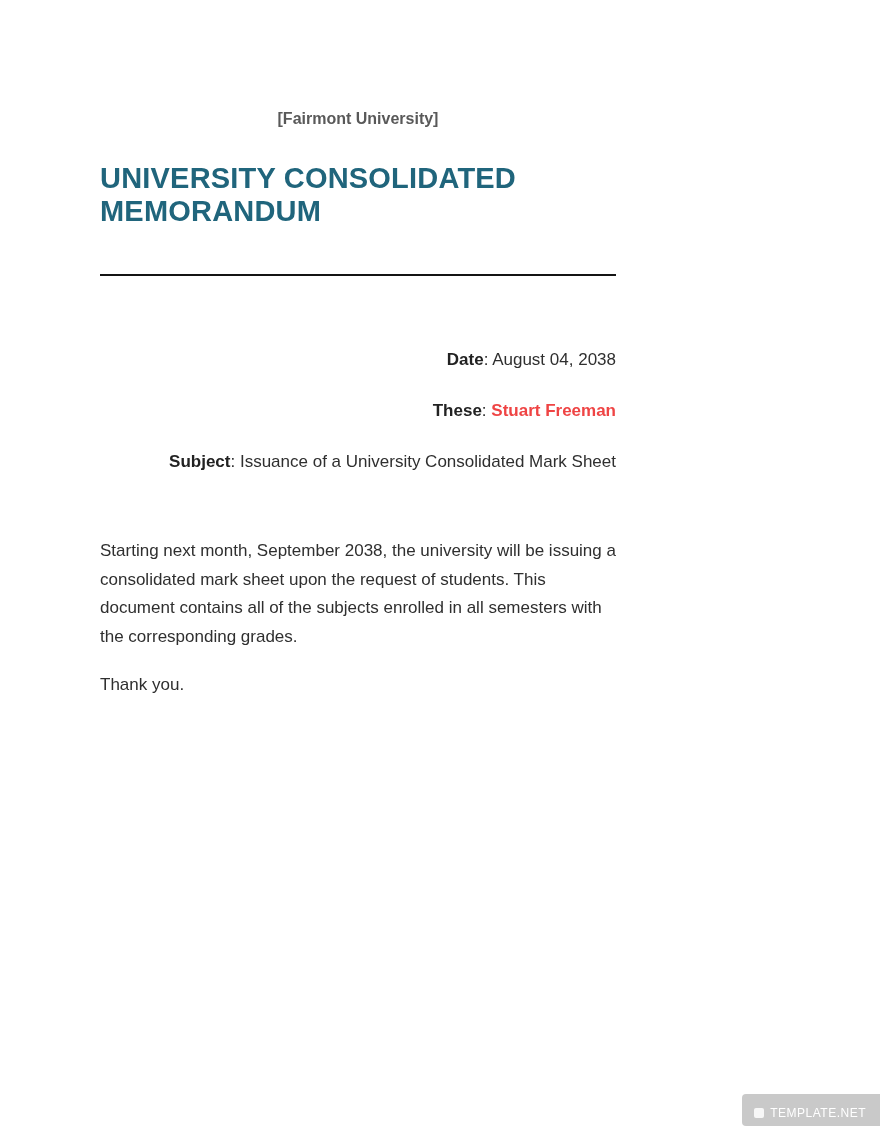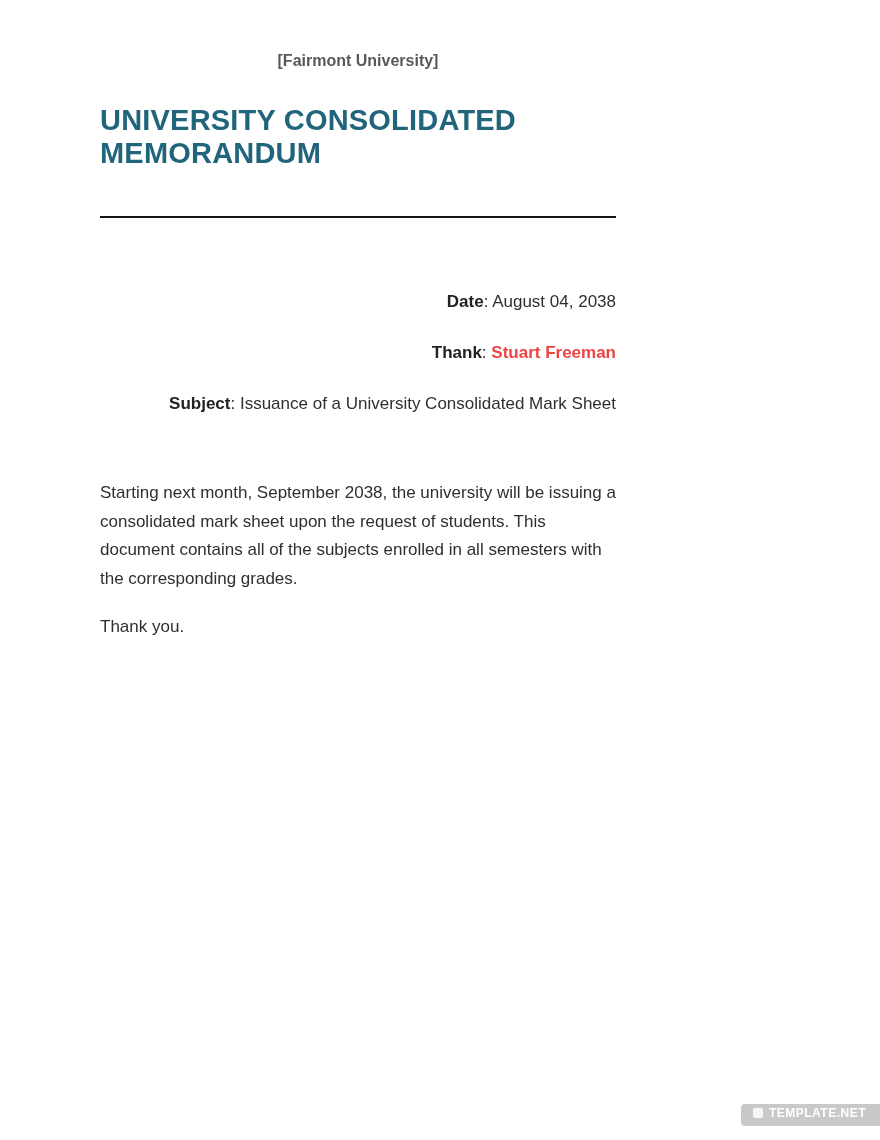--- a/index.html
+++ b/index.html
@@ -9,21 +9,21 @@
   }
   body {
     width: 880px;
     height: 1140px;
     position: relative;
     font-family: "Liberation Sans", "DejaVu Sans", sans-serif;
     color: #3a3a3a;
     overflow: hidden;
   }
   .page {
-    padding: 52px 100px 0 100px;
+    padding: 110px 100px 0 100px;
     box-sizing: border-box;
     width: 716px;
   }
   .org-name {
     text-align: center;
     font-size: 16px;
     font-weight: bold;
     color: #595959;
     margin: 0 0 34px 0;
   }
@@ -68,23 +68,23 @@
     margin: 0 0 19px 0;
     max-width: 685px;
   }
   .watermark {
     position: absolute;
     right: 0;
     bottom: 14px;
     background: #c9c9c9;
     color: #ffffff;
     font-size: 12px;
-    font-weight: bold;
+    font-weight: normal;
     letter-spacing: 0.5px;
-    padding: 2px 14px 6px 12px;
+    padding: 12px 14px 6px 12px;
     border-top-left-radius: 4px;
     border-bottom-left-radius: 4px;
     display: flex;
     align-items: center;
     gap: 6px;
     cursor: pointer;
   }
   .watermark .wm-icon {
     width: 10px;
     height: 10px;
@@ -105,21 +105,21 @@
 
   <hr class="rule">
 
   <div class="meta-block">
 
     <p class="meta-row">
       <span class="meta-label">Date</span><span>: </span><span>August 04, 2038</span>
     </p>
 
     <p class="meta-row">
-      <span class="meta-label">Thank</span><span>: </span><span class="meta-value-bold">Stuart Freeman</span>
+      <span class="meta-label">These</span><span>: </span><span class="meta-value-bold">Stuart Freeman</span>
     </p>
 
 
     <p class="meta-row">
       <span class="meta-label">Subject</span><span>: </span><span>Issuance of a University Consolidated Mark Sheet</span>
     </p>
 
   </div>
 
   <div class="body-block">

